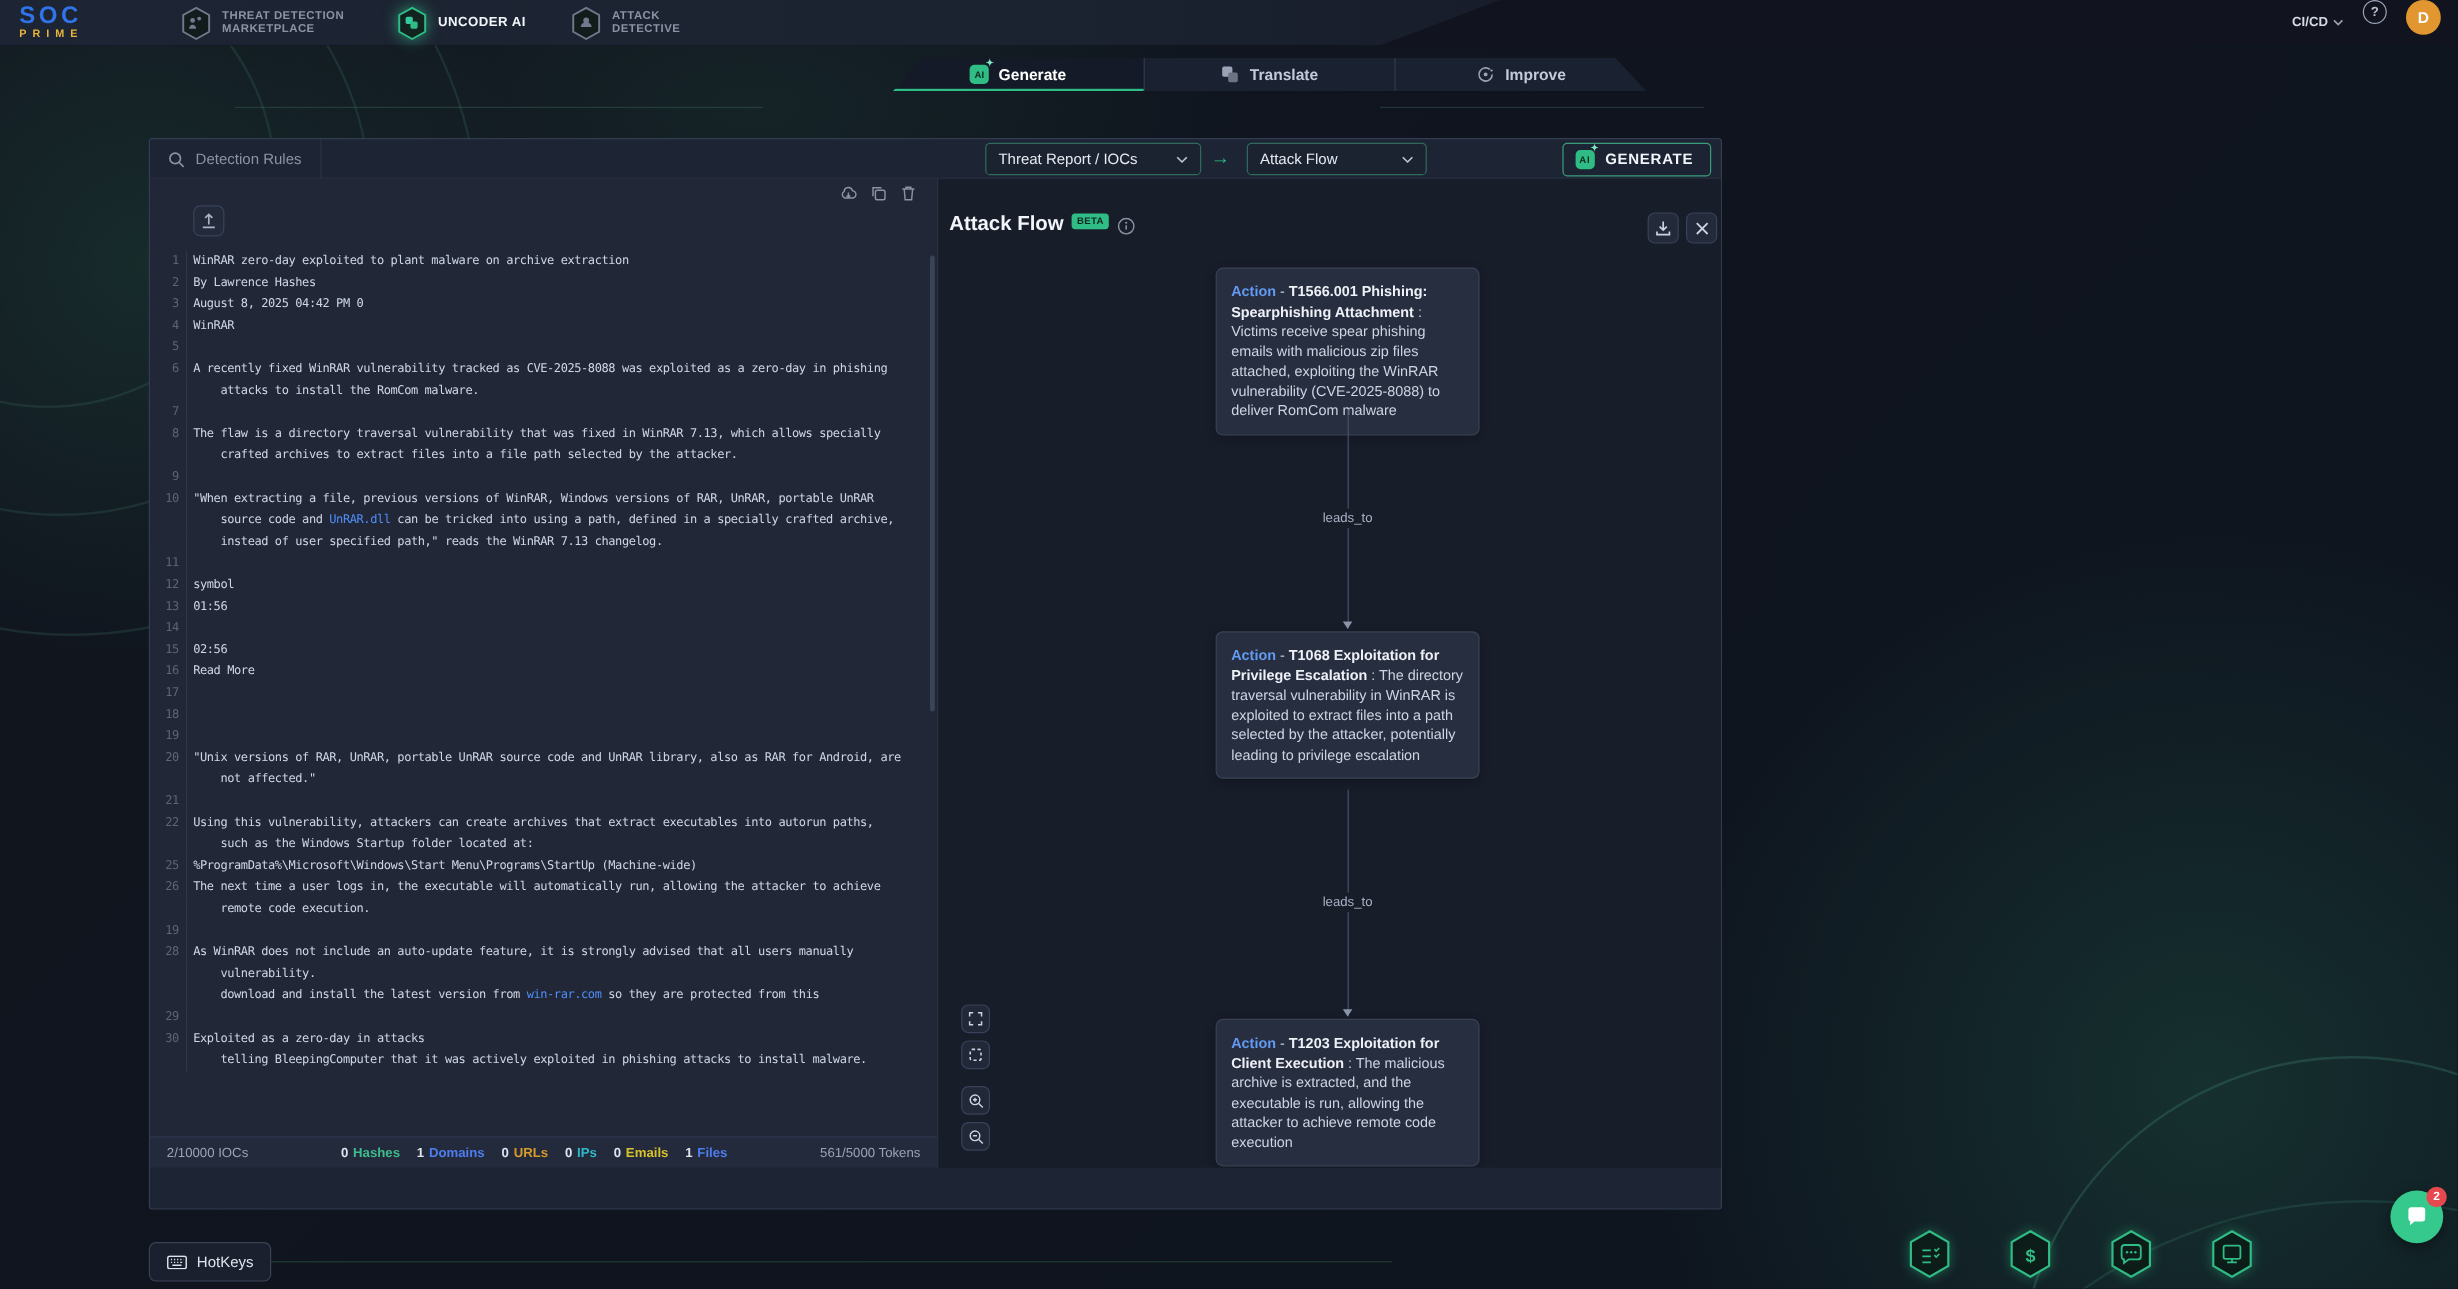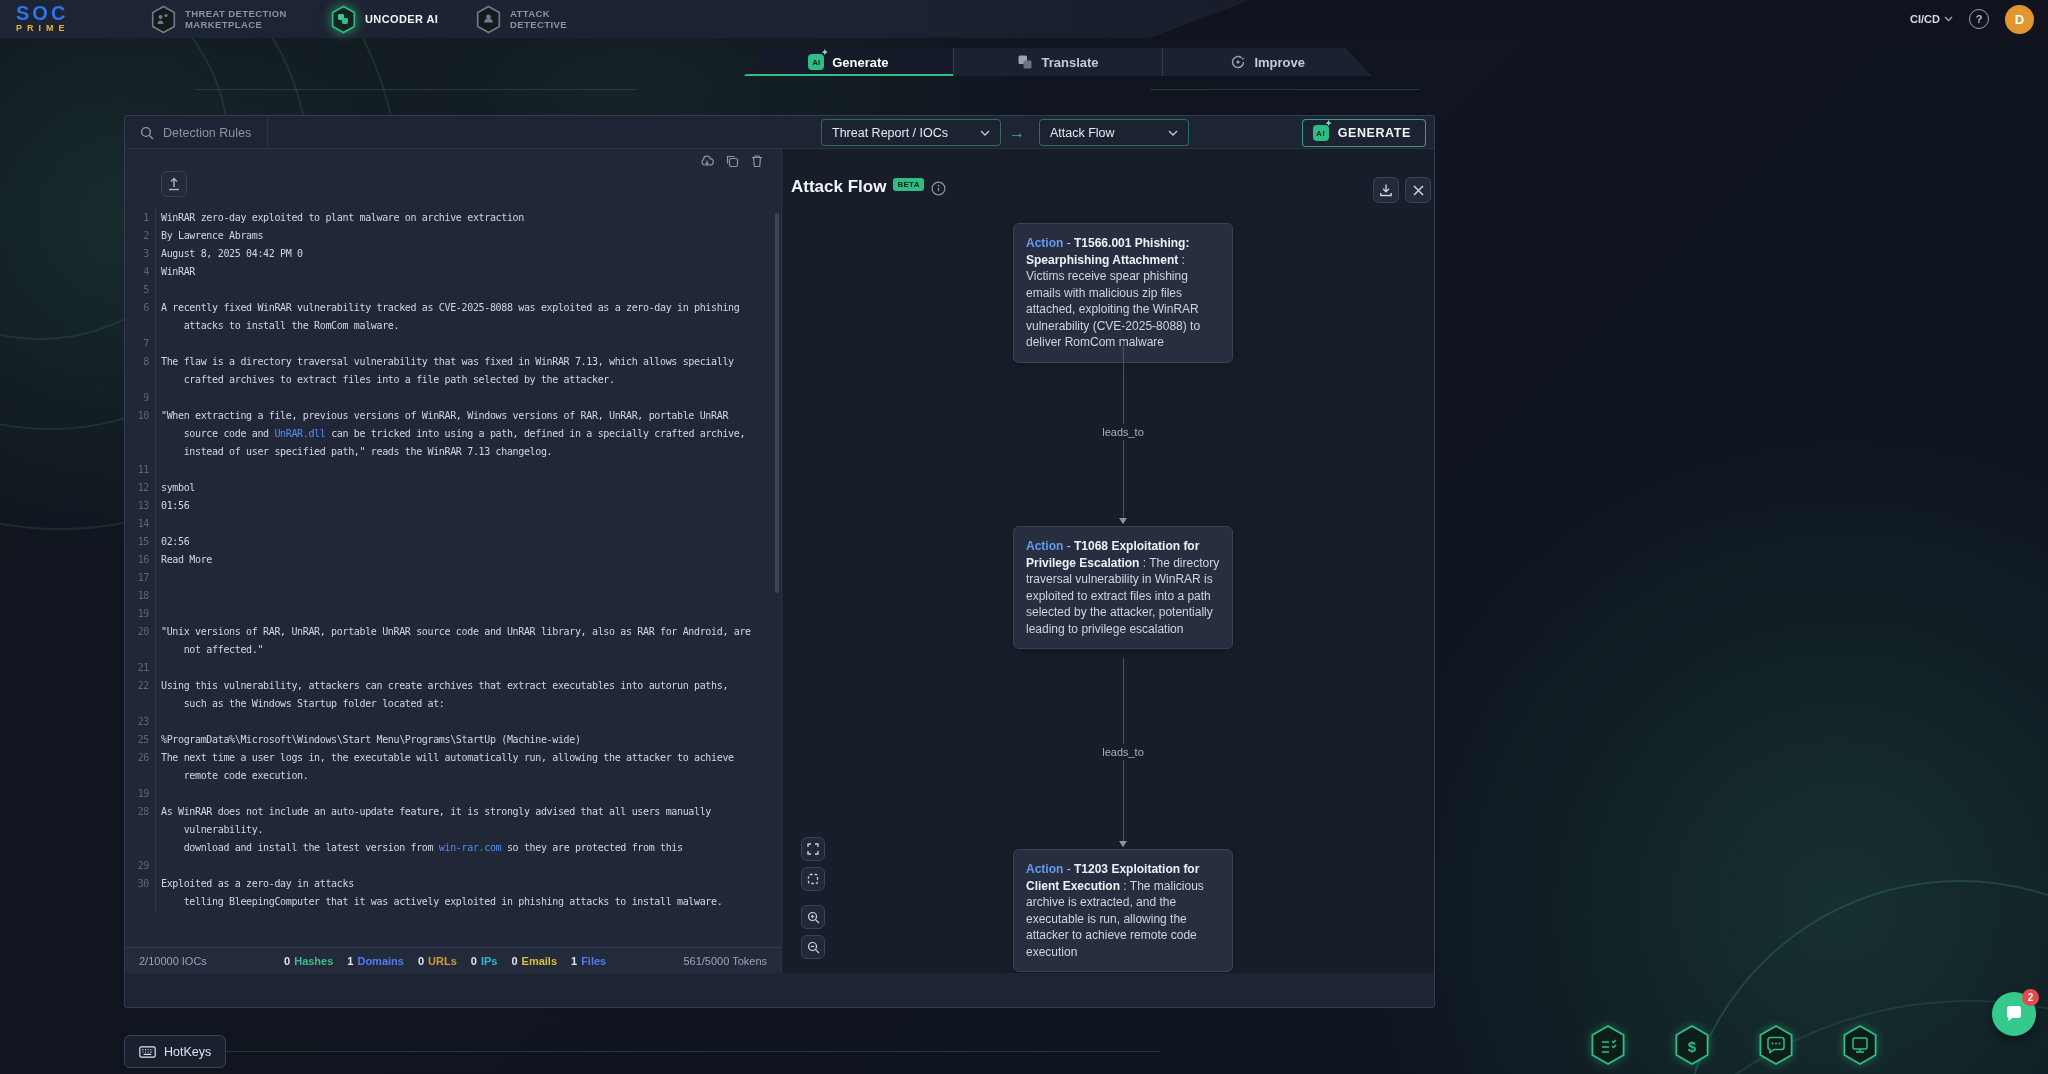--- a/index.html
+++ b/index.html
@@ -25,21 +25,21 @@
                  background:linear-gradient(90deg,#1d2433 0%, #1b2230 70%, #171d2b 100%);
                  clip-path:polygon(0 0, 100% 0, calc(100% - 100px) 100%, 0 100%); }
   .logo { position:absolute; left:16px; top:3px; width:118px; }
   .logo .soc { font-size:20px; font-weight:bold; letter-spacing:3px; color:#2f74e8; line-height:20px; }
   .logo .prime { font-size:9px; font-weight:bold; letter-spacing:5px; color:#e8b53a; line-height:10px; }
   .nav-item { position:absolute; top:0; height:38px; display:flex; align-items:center; gap:8px; cursor:pointer; }
   .nav-hex { width:27px; height:29px; flex:0 0 auto; }
   .nav-label { font-size:9.5px; font-weight:bold; color:#8b93a5; letter-spacing:.4px; white-space:pre-line; line-height:11px; text-transform:uppercase; }
   .nav-item.active .nav-label { color:#f2f5fa; font-size:11px; }
   .nav-item.active .nav-hex { filter:drop-shadow(0 0 6px rgba(47,189,133,.8)); }
-  .nav-right { position:absolute; right:14px; top:0; height:38px; display:flex; align-items:center; gap:16px; }
+  .nav-right { position:absolute; right:14px; top:0; height:38px; display:flex; gap:16px; }
   .cicd { display:flex; align-items:center; gap:4px; color:#d4d9e4; font-size:11px; font-weight:bold; cursor:pointer; }
   .help-btn { width:20px; height:20px; border-radius:50%; border:1.5px solid #9aa3b5; color:#b8c0d0;
               font-size:11px; font-weight:bold; display:flex; align-items:center; justify-content:center; cursor:pointer; }
   .avatar { width:29px; height:29px; border-radius:50%; background:#e2962f; color:#fff; font-weight:bold;
             font-size:13px; display:flex; align-items:center; justify-content:center; cursor:pointer; }
 
   
   .deckline { position:absolute; z-index:2; height:1px; background:rgba(80,128,110,.30); top:89px; }
   .tabbar { position:absolute; z-index:4; left:744px; top:48px; width:628px; height:28px;
             background:#1a2131; display:flex;
@@ -295,21 +295,21 @@
             </span>
           </div>
         </div>
         <div class="code" id="code">
             <div class="crow">
               <span class="ln">1</span>
               <span class="tx"><span>WinRAR zero-day exploited to plant malware on archive extraction</span></span>
             </div>
             <div class="crow">
               <span class="ln">2</span>
-              <span class="tx"><span>By Lawrence Abrams</span></span>
+              <span class="tx"><span>By Lawrence Hashes</span></span>
             </div>
             <div class="crow">
               <span class="ln">3</span>
               <span class="tx"><span>August 8, 2025 04:42 PM 0</span></span>
             </div>
             <div class="crow">
               <span class="ln">4</span>
               <span class="tx"><span>WinRAR</span></span>
             </div>
             <div class="crow">
@@ -400,24 +400,20 @@
               <span class="ln">21</span>
               <span class="tx"></span>
             </div>
             <div class="crow">
               <span class="ln">22</span>
               <span class="tx"><span>Using this vulnerability, attackers can create archives that extract executables into autorun paths,</span></span>
             </div>
             <div class="crow">
               <span class="ln"></span>
               <span class="tx"><span>    such as the Windows Startup folder located at:</span></span>
-            </div>
-            <div class="crow">
-              <span class="ln">23</span>
-              <span class="tx"></span>
             </div>
             <div class="crow">
               <span class="ln">25</span>
               <span class="tx"><span>%ProgramData%\Microsoft\Windows\Start Menu\Programs\StartUp (Machine-wide)</span></span>
             </div>
             <div class="crow">
               <span class="ln">26</span>
               <span class="tx"><span>The next time a user logs in, the executable will automatically run, allowing the attacker to achieve</span></span>
             </div>
             <div class="crow">

